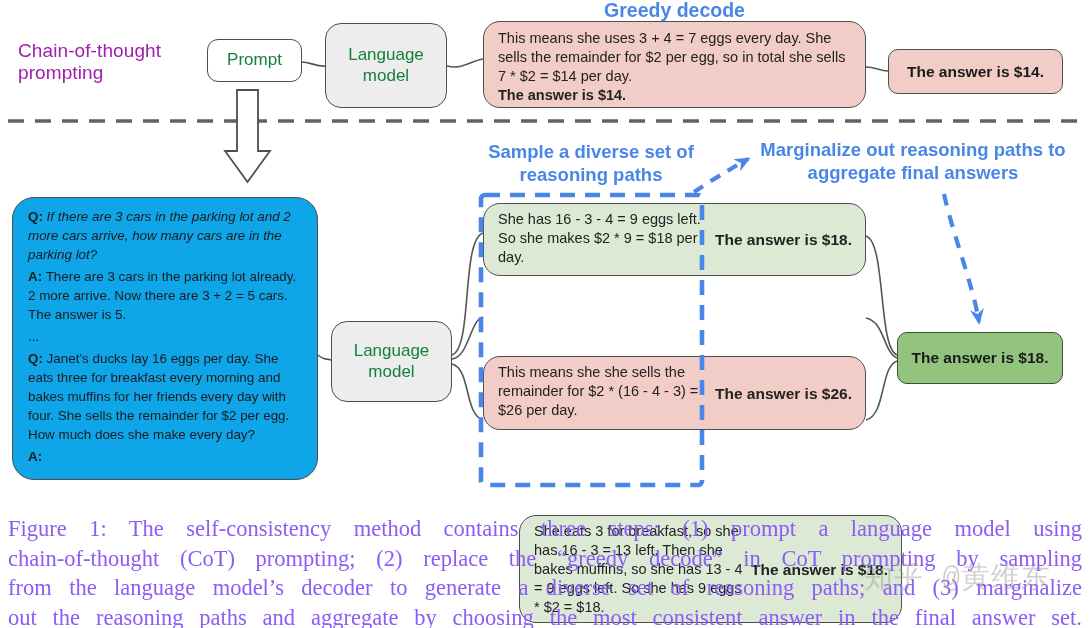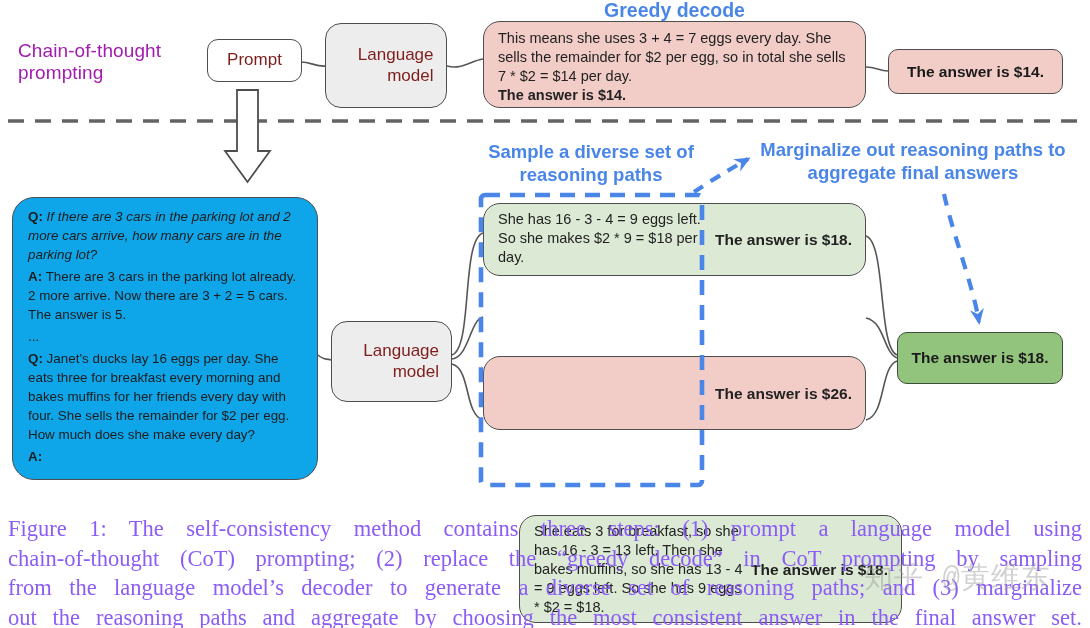--- a/index.html
+++ b/index.html
@@ -11,22 +11,22 @@
   #connector-layer { z-index:1; }
   #overlay-layer { z-index:6; }
 
   .abs { position:absolute; }
   .z2 { z-index:2; }
   .z4 { z-index:4; }
 
   .section-label { font-weight:normal; font-size:19px; line-height:1.16; color:#a21caf; letter-spacing:0.1px; }
 
   .node-box { border:1.6px solid #4e4e4e; border-radius:11px; background:#fff;
-              display:flex; align-items:center; justify-content:center; text-align:right;
-              font-size:17px; line-height:1.2; color:#7f1d1d; }
+              display:flex; align-items:center; justify-content:center; text-align:center;
+              font-size:17px; line-height:1.2; color:#15803d; }
   .lm-box  { background:#ededed; border-radius:16px; }
 
   .blue-label { color:#4a86e8; font-weight:bold; font-size:18.5px; line-height:1.22; text-align:center; }
 
   .bubble { border:1.6px solid #4e4e4e; border-radius:17px; font-size:14.5px; line-height:19px; color:#222; }
   .pink  { background:#f2ccc7; }
   .green { background:#dcead5; }
 
   .answer-chip { border:1.6px solid #4e4e4e; border-radius:10px;
                  display:flex; align-items:center; justify-content:center;
@@ -112,20 +112,21 @@
   <div class="abs z2 node-box lm-box" style="left:331px; top:321px; width:121px; height:81px;">
     <span style="width:95px;">Language model</span>
   </div>
 
   <div class="abs z2 bubble green path-row" style="left:483px; top:203px; width:383px; height:73px;">
     <div class="path-text">She has 16 - 3 - 4 = 9 eggs left. So she makes $2 * 9 = $18 per day.</div>
     <div class="path-answer">The answer is $18.</div>
   </div>
 
   <div class="abs z2 bubble pink path-row" style="left:483px; top:283px; width:383px; height:74px;">
+    <div class="path-text">This means she she sells the remainder for $2 * (16 - 4 - 3) = $26 per day.</div>
     <div class="path-answer">The answer is $26.</div>
   </div>
 
   <div class="abs z2 bubble green path-row" style="left:483px; top:368px; width:383px; height:108px;margin-left:36px;">
     <div class="path-text">She eats 3 for breakfast, so she has 16 - 3 = 13 left. Then she bakes muffins, so she has 13 - 4 = 9 eggs left. So she has 9 eggs * $2 = $18.</div>
     <div class="path-answer">The answer is $18.</div>
   </div>
 
   <div class="abs z2 answer-chip final-box" style="left:897px; top:332px; width:166px; height:52px;">The answer is $18.</div>
 

